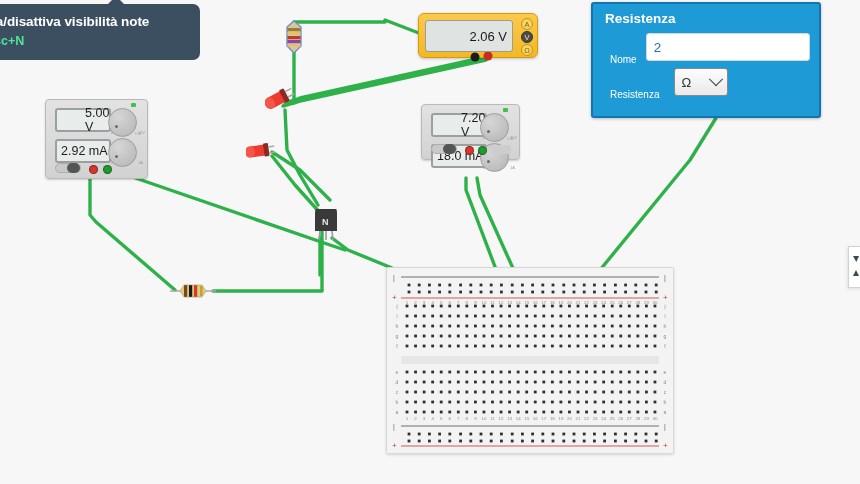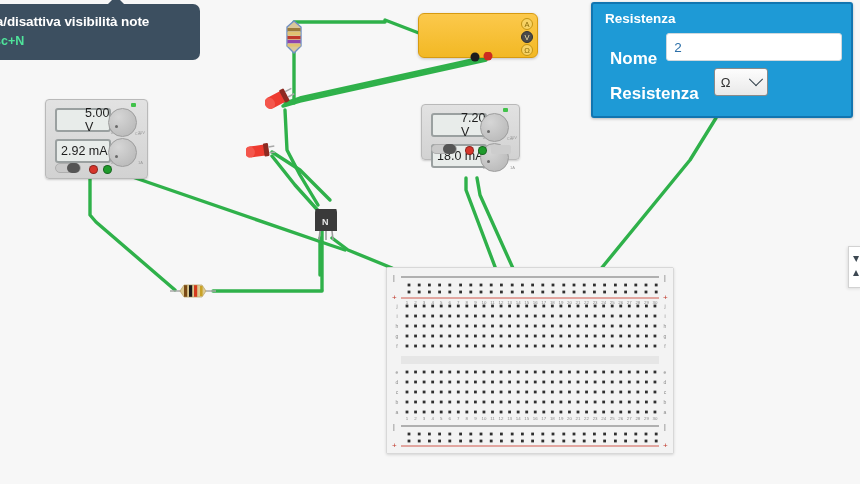--- a/index.html
+++ b/index.html
@@ -46,21 +46,21 @@
     top: -8px; left: 145px;
     width: 0; height: 0;
     border-left: 9px solid transparent;
     border-right: 9px solid transparent;
     border-bottom: 9px solid #3c4f60;
   }
 
   
   #props {
     left: 591px; top: 2px;
-    width: 262px; height: 116px;
+    width: 230px; height: 116px;
     background: #1e9ad6;
     border: 2px solid #1175b0;
     border-radius: 3px;
     box-sizing: border-box;
     box-shadow: 0 1px 3px rgba(0,0,0,0.25);
   }
   #props .panel-title {
     color: #ffffff;
     font-size: 13.5px;
     font-weight: bold;
@@ -68,22 +68,22 @@
   }
   #props .field-row {
     display: flex;
     align-items: stretch;
     margin: 7px 9px 0 9px;
     height: 28px;
   }
   #props .field-label {
     background: #1e9ad6;
     color: #ffffff;
-    font-size: 17px;
-    font-weight: bold;
+    font-size: 10px;
+    font-weight: normal;
     display: flex;
     align-items: center;
     padding: 0 9px 0 8px;
     white-space: nowrap;
     margin-top: 24px;
   }
   #props .field-input {
     flex: 1;
     background: #ffffff;
     border: 1px solid #cfd8dd;
@@ -859,20 +859,21 @@
     <div class="microtext" style="right:6px; top:31px;">Crs</div>
     <div class="microtext" style="right:34px; top:60px;">0</div>
     <div class="microtext" style="right:4px; top:60px;">1A</div>
     <div class="pwr-switch"></div>
     <div class="term red" style="left:43px; bottom:4px;"></div>
     <div class="term green" style="left:56px; bottom:4px;"></div>
     <div class="abs" style="right:8px; bottom:5px; width:20px; height:9px; background:#cdcdcd; border-radius:2px;"></div>
   </div>
 
   <div id="multimeter" class="abs">
+    <div class="mm-lcd">2.06 V</div>
     <div class="mm-btns">
       <div class="mm-btn">A</div>
       <div class="mm-btn active">V</div>
       <div class="mm-btn">Ω</div>
     </div>
     <svg class="abs" style="left:48px; top:38px;" width="30" height="18" viewBox="0 0 30 18">
       <circle cx="8" cy="5" r="4.5" fill="#1d1d1d"></circle>
       <circle cx="21" cy="4" r="4.5" fill="#cc2b20"></circle>
     </svg>
   </div>

